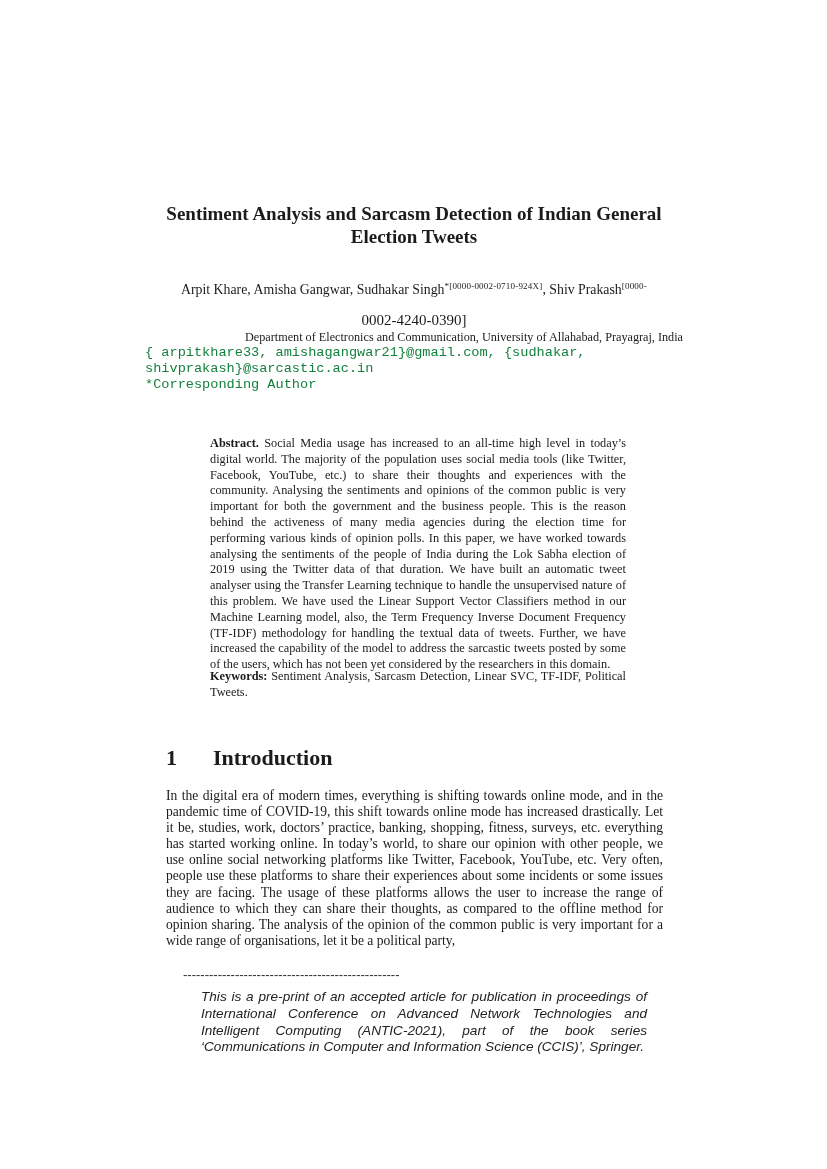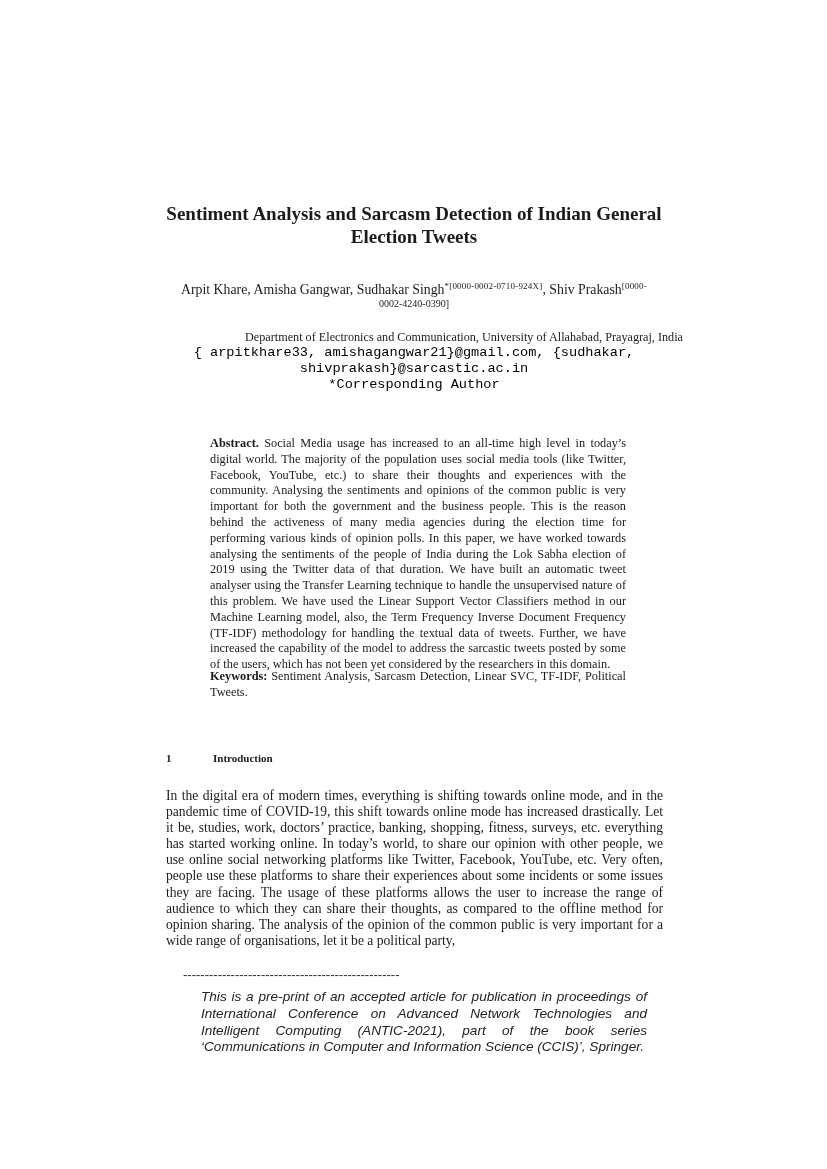--- a/index.html
+++ b/index.html
@@ -28,58 +28,58 @@
     font-size: 13.8px;
     line-height: 17px;
   }
   .sup {
     font-size: 9px;
     vertical-align: 5px;
     letter-spacing: 0.2px;
   }
   .authors .orcid-cont {
     display: block;
-    font-size: 10px;
+    font-size: 15px;
     line-height: 10px;
-    margin-top: 1px;
+    margin-top: 17px;
   }
   .affiliation {
     position: absolute;
     top: 330px; left: 145px; width: 538px;
     text-align: right;
     font-size: 12.2px;
     line-height: 14px;
   }
   .emails {
     position: absolute;
     top: 345px; left: 145px; width: 538px;
-    text-align: center;
+    text-align: left;
     font-family: "Liberation Mono", monospace;
     font-size: 13.6px;
     line-height: 16.2px;
-    color: #000000;
+    color: #15803d;
   }
   .abstract {
     position: absolute;
     top: 436px; left: 210px; width: 416px;
     font-size: 12.3px;
     line-height: 15.8px;
     text-align: justify;
   }
   .keywords {
     position: absolute;
     top: 668px; left: 210px; width: 416px;
     font-size: 12.3px;
     line-height: 16.2px;
     text-align: justify;
   }
   .section-heading {
     position: absolute;
     top: 748px; left: 166px; width: 497px;
-    font-size: 11px;
+    font-size: 22px;
     line-height: 20px;
     font-weight: bold;
   }
   .secnum { display: inline-block; width: 47px; }
   .intro {
     position: absolute;
     top: 788px; left: 166px; width: 497px;
     font-size: 13.6px;
     line-height: 16.1px;
     text-align: justify;

